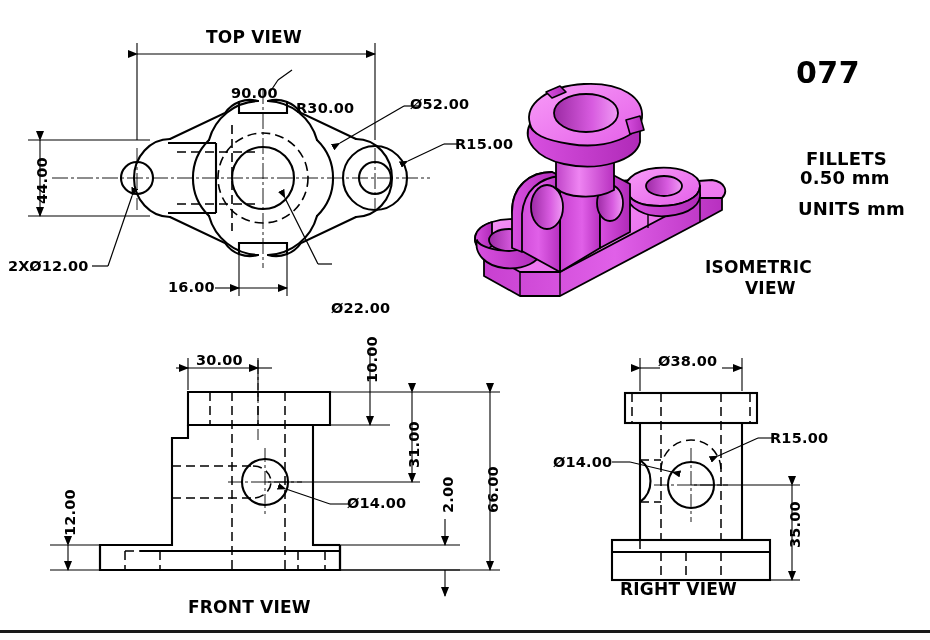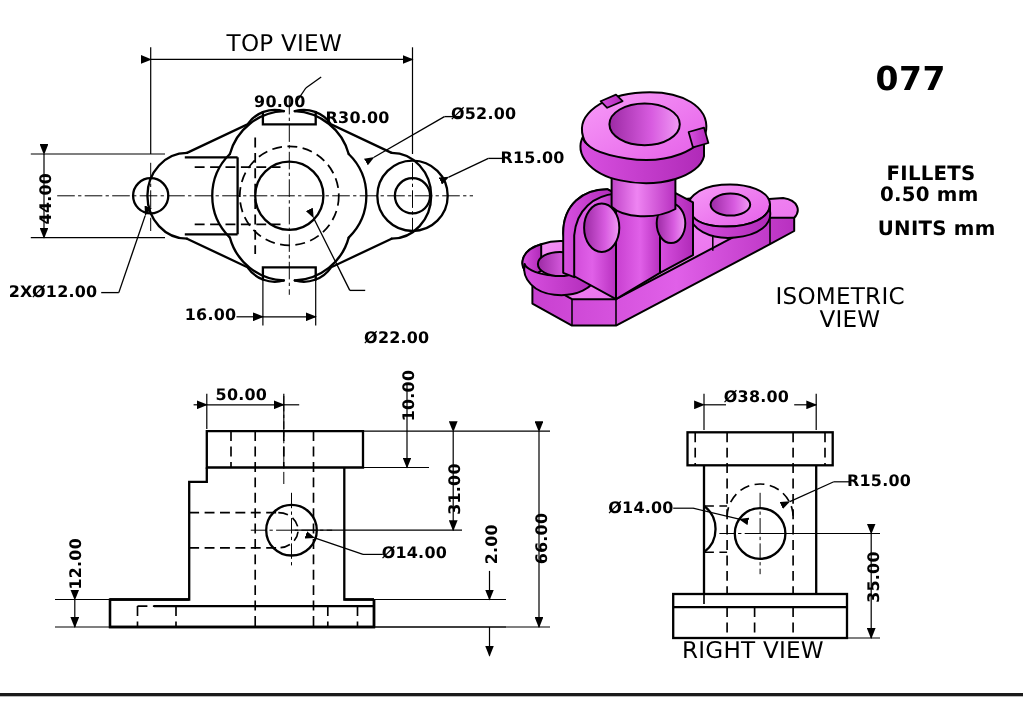--- a/index.html
+++ b/index.html
@@ -8,21 +8,21 @@
     width:930px;height:640px;position:relative;overflow:hidden;
     font-family:"DejaVu Sans","Liberation Sans",sans-serif;
     color:#000000;
   }
   #sheet{position:absolute;left:0;top:0;width:930px;height:640px;}
   svg{display:block;}
   .vt{
     position:absolute;font-weight:bold;letter-spacing:.2px;
     white-space:nowrap;color:#000;
   }
-  .view-title{font-size:21px;font-weight:normal;}
+  .view-title{font-size:17px;font-weight:bold;}
   .dim{font-size:14.5px;font-weight:bold;}
   .partno{font-size:30px;font-weight:bold;letter-spacing:.5px;}
   .note{font-size:18px;font-weight:bold;}
   .rot90{transform:rotate(-90deg);transform-origin:0 0;}
   .bottom-rule{position:absolute;left:0;top:630px;width:930px;height:3px;background:#1a1a1a;}
 </style>
 </head>
 <body>
 
 <div id="sheet">
@@ -333,21 +333,22 @@
 <div class="vt dim" style="left:331px;top:256px;margin-top:44px;">Ø22.00</div>
 <div class="vt dim" style="left:8px;top:258px;">2XØ12.00</div>
 
 <div class="vt partno" style="left:796px;top:55px;">077</div>
 <div class="vt note" style="left:806px;top:148px;">FILLETS</div>
 <div class="vt note" style="left:800px;top:167px;">0.50 mm</div>
 <div class="vt note" style="left:798px;top:198px;">UNITS mm</div>
 <div class="vt view-title" style="left:705px;top:257px;">ISOMETRIC</div>
 <div class="vt view-title" style="left:745px;top:278px;">VIEW</div>
 
-<div class="vt dim" style="left:196px;top:352px;">50.00</div>
+<div class="vt view-title" style="left:188px;top:597px;">FRONT VIEW</div>
+<div class="vt dim" style="left:196px;top:352px;">30.00</div>
 <div class="vt dim rot90" style="left:364px;top:383px;">10.00</div>
 <div class="vt dim rot90" style="left:406px;top:468px;">31.00</div>
 <div class="vt dim rot90" style="left:440px;top:513px;">2.00</div>
 <div class="vt dim rot90" style="left:485px;top:513px;">66.00</div>
 <div class="vt dim rot90" style="left:62px;top:536px;">12.00</div>
 <div class="vt dim" style="left:347px;top:495px;">Ø14.00</div>
 
 <div class="vt view-title" style="left:620px;top:579px;">RIGHT VIEW</div>
 <div class="vt dim" style="left:658px;top:353px;">Ø38.00</div>
 <div class="vt dim" style="left:770px;top:430px;">R15.00</div>

